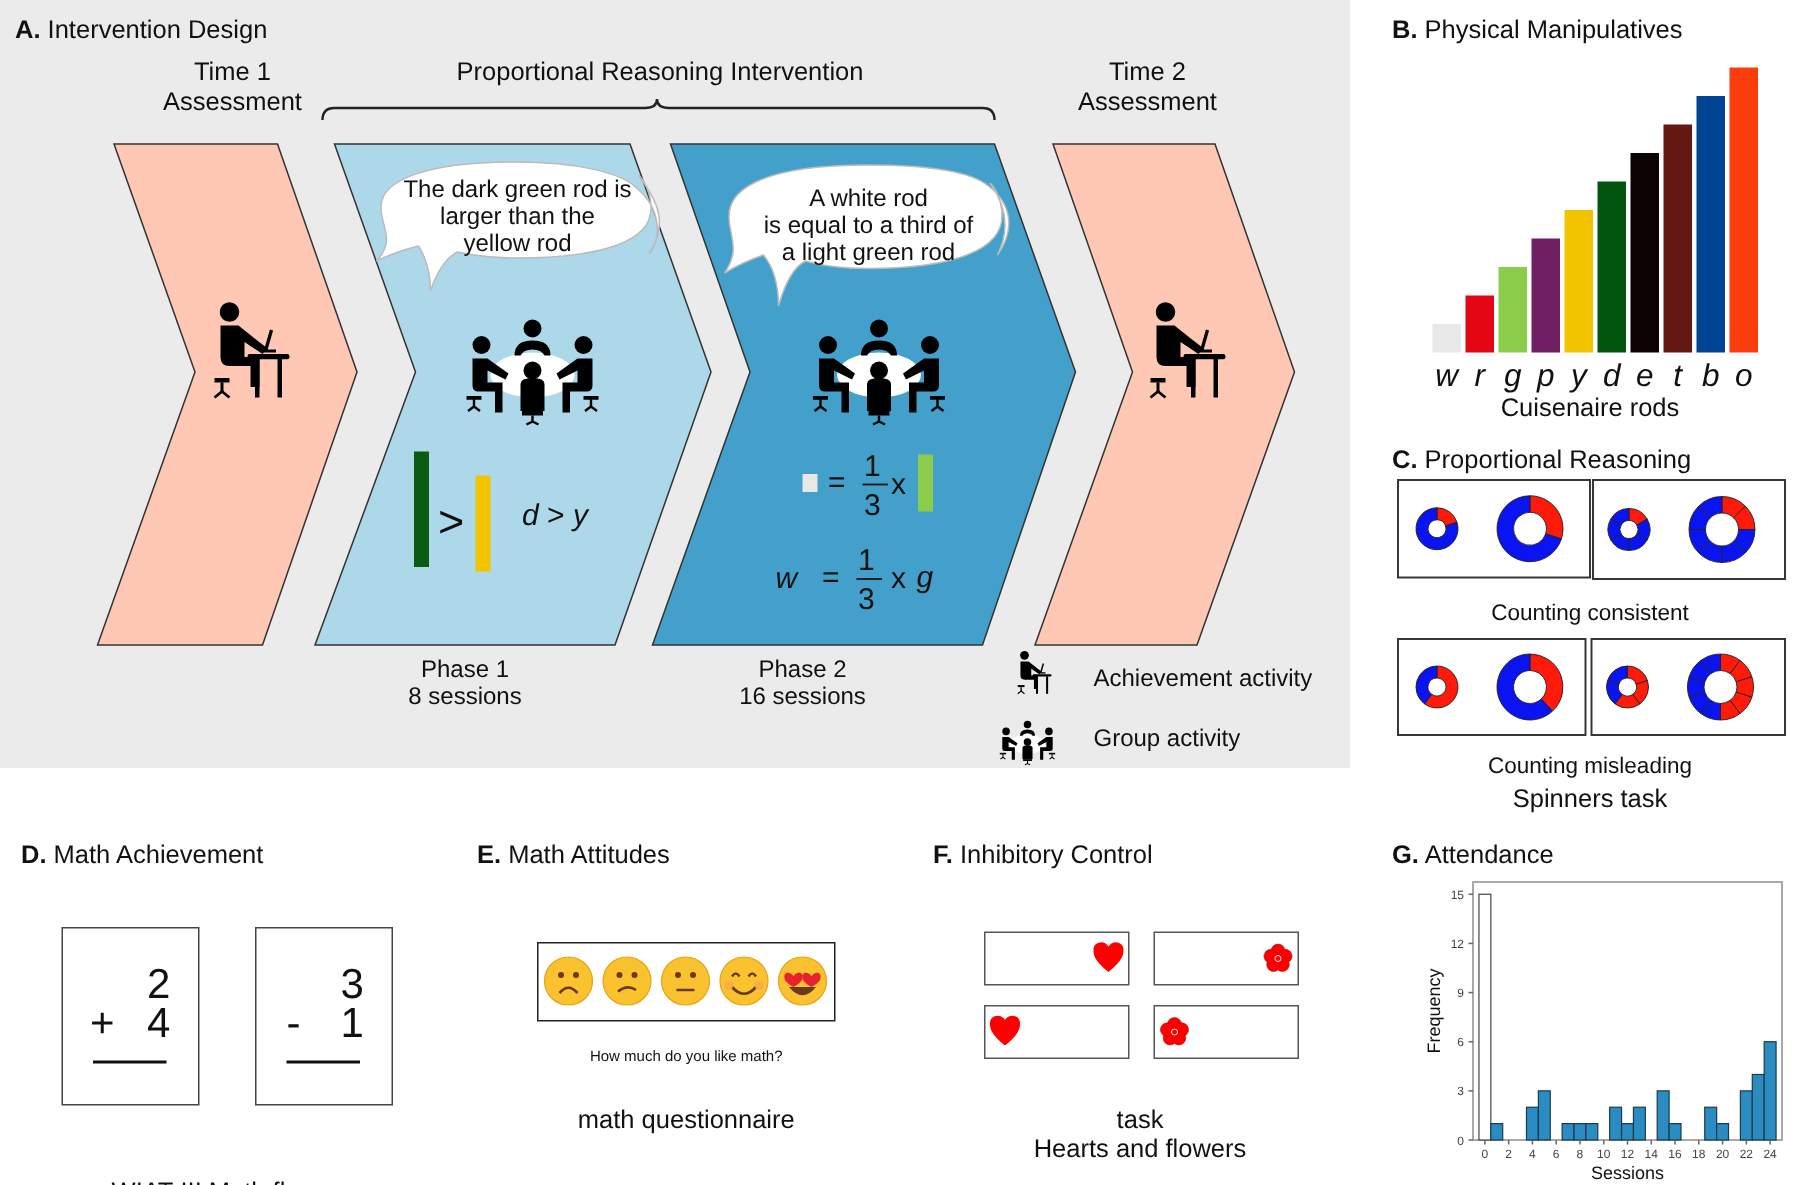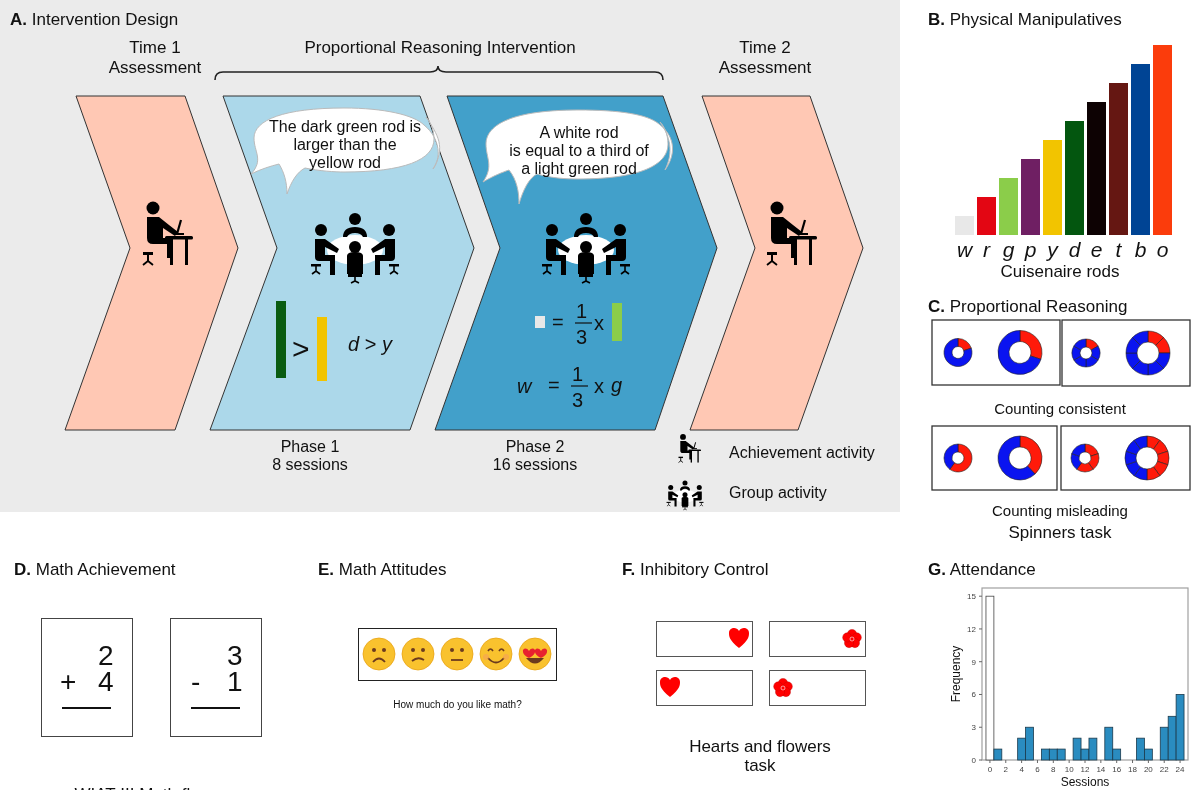--- a/index.html
+++ b/index.html
@@ -293,20 +293,21 @@
       <g>
         <circle cx="176" cy="25" r="16" fill="#f9c22e" stroke="#e8a317" stroke-width="0.8"></circle>
         <path d="M170,22 c-2,-4 -7,-3 -6,1 c0,3 6,6 6,6 c0,0 6,-3 6,-6 c1,-4 -4,-5 -6,-1z" fill="#e8212f"></path>
         <path d="M182,22 c-2,-4 -7,-3 -6,1 c0,3 6,6 6,6 c0,0 6,-3 6,-6 c1,-4 -4,-5 -6,-1z" fill="#e8212f"></path>
         <path d="M167,29 q9,11 18,0 z" fill="#6b3a1e"></path>
       </g>
     </svg>
 </div>
 <div class="lbl" style="left:340px;top:695px;width:235px;font-size:10px;">How much do you like math?</div>
 <div class="lbl" style="left:330px;top:737px;width:255px;font-size:17px;line-height:19px;">
+  <div>math questionnaire</div>
 </div>
 
 <div class="panel-title" style="left:622px;top:560px;">
   <b>F.</b>
   <span>Inhibitory Control</span>
 </div>
 <div id="hf-container">
     <div class="hfbox" style="left: 656px; top: 621px;"><svg width="95" height="34">
         <path d="M82,26 c-10,-8 -10,-12 -10,-15 c0,-5 7,-7 10,-2 c3,-5 10,-3 10,2 c0,3 0,7 -10,15z" fill="#ff0000"></path>
       </svg></div>
@@ -328,22 +329,22 @@
           <circle cx="13" cy="12" r="4.6" fill="#ff0000" stroke="#b00" stroke-width="0.4"></circle>
           <circle cx="17.755282581475768" cy="15.454915028125264" r="4.6" fill="#ff0000" stroke="#b00" stroke-width="0.4"></circle>
           <circle cx="15.938926261462367" cy="21.045084971874736" r="4.6" fill="#ff0000" stroke="#b00" stroke-width="0.4"></circle>
           <circle cx="10.061073738537635" cy="21.045084971874736" r="4.6" fill="#ff0000" stroke="#b00" stroke-width="0.4"></circle>
           <circle cx="8.244717418524232" cy="15.454915028125264" r="4.6" fill="#ff0000" stroke="#b00" stroke-width="0.4"></circle>
           <circle cx="13" cy="17" r="2" fill="#ff0000" stroke="#fff" stroke-width="0.6"></circle>
         </g>
       </svg></div>
   </div>
 <div class="lbl" style="left:650px;top:737px;width:220px;font-size:17px;line-height:19px;">
+  <div>task</div>
   <div>Hearts and flowers</div>
-  <div>task</div>
 </div>
 
 <div class="panel-title" style="left:928px;top:560px;">
   <b>G.</b>
   <span>Attendance</span>
 </div>
 <svg id="chart-svg" class="abs" style="left:940px;top:580px;" width="260" height="210">
     <rect x="42" y="8" width="206" height="172" fill="#fff" stroke="#a0a0a0" stroke-width="1.2"></rect>
     <rect x="45.96153846153846" y="16.190476190476204" width="7.923076923076923" height="163.8095238095238" fill="#ffffff" stroke="#444" stroke-width="0.8"></rect>
     <rect x="53.88461538461539" y="169.0793650793651" width="7.923076923076923" height="10.92063492063491" fill="#2a8cc0" stroke="#1b3a4c" stroke-width="0.8"></rect>

